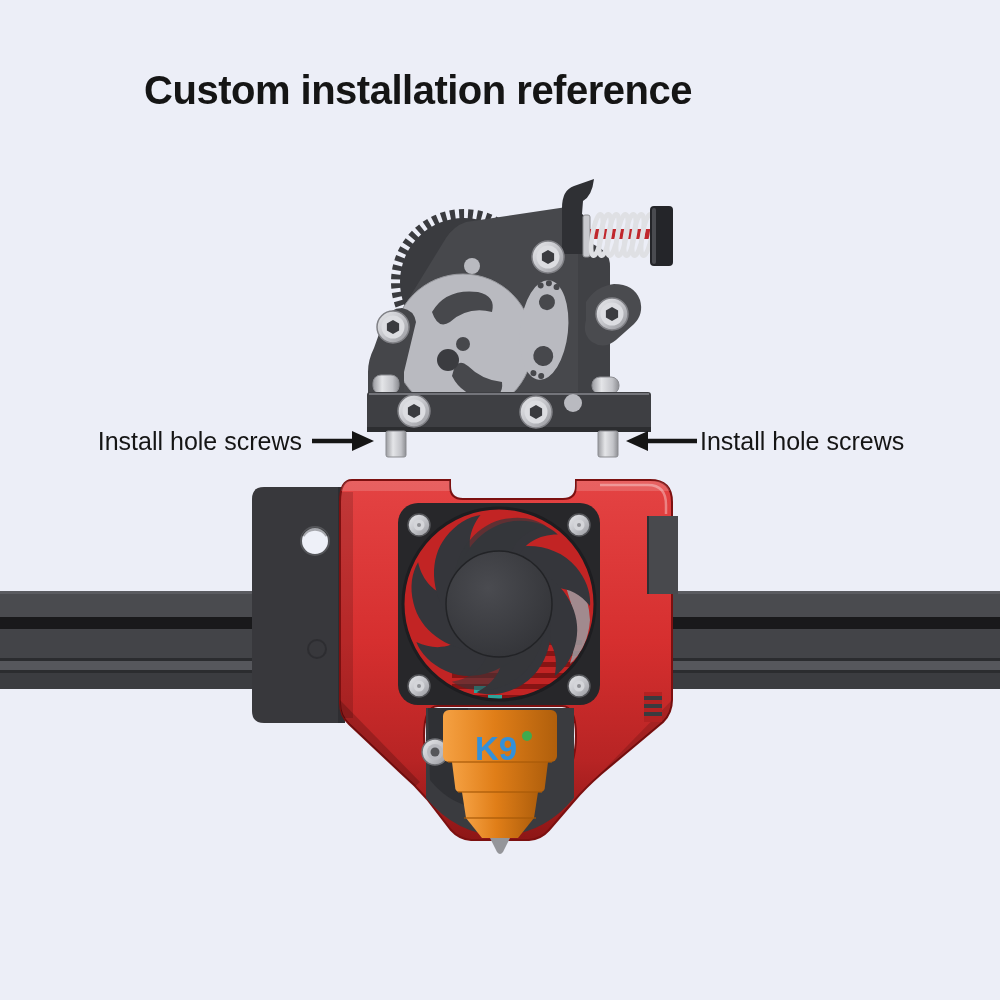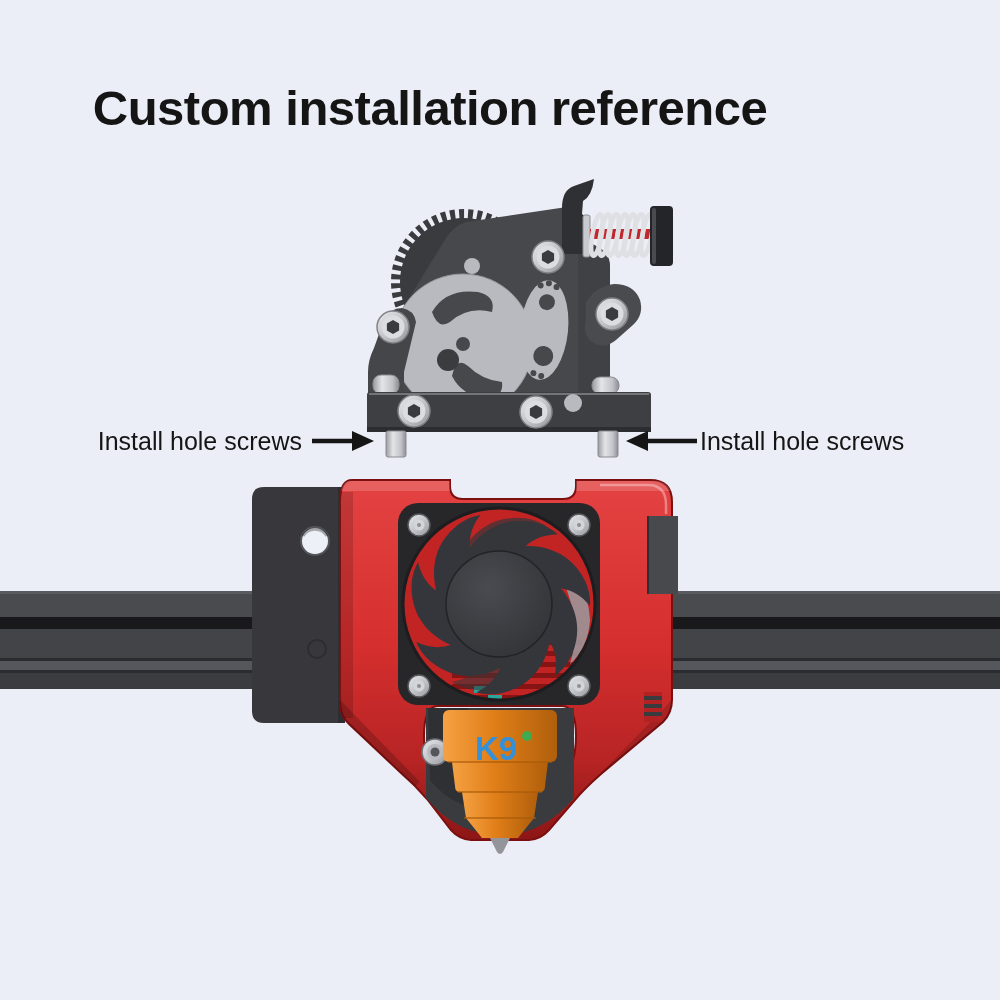--- a/index.html
+++ b/index.html
@@ -6,23 +6,23 @@
   .screen{
     position:relative;
     width:1000px;height:1000px;
     background:#ECEEF7;
     overflow:hidden;
     font-family:"Liberation Sans","DejaVu Sans",sans-serif;
   }
   .title{
     position:absolute;
     top:64px;left:0;width:828px;
-    margin:16px;
+    margin:4px;
     text-align:center;
-    font-size:49px;
+    font-size:40px;
     font-weight:bold;
     letter-spacing:-0.5px;
     color:#151515;
   }
   svg{position:absolute;top:0;left:0;}
   svg text.callout{
     font-family:"Liberation Sans","DejaVu Sans",sans-serif;
     font-size:25px;
     fill:#151515;
   }

